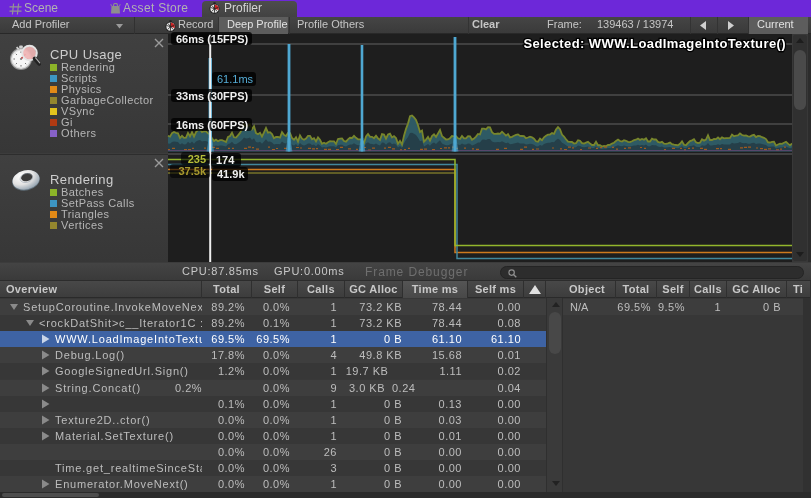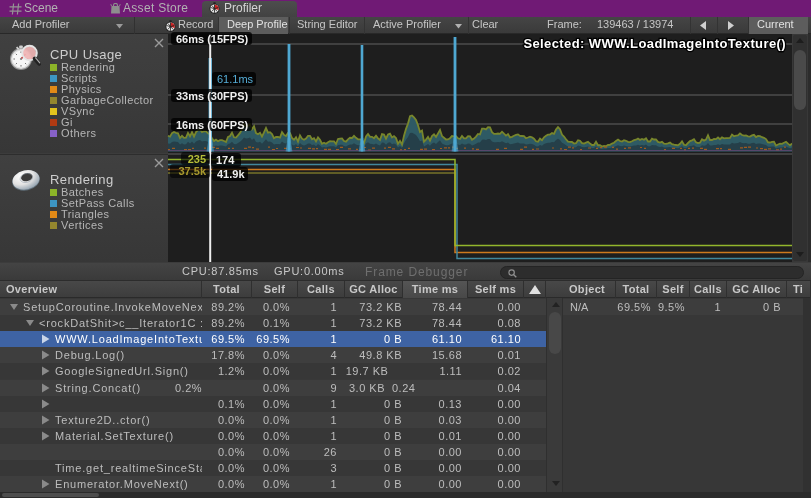--- a/index.html
+++ b/index.html
@@ -1,18 +1,18 @@
 <!DOCTYPE html>
 <html><head><meta charset="utf-8"><style>
 *{margin:0;padding:0;box-sizing:border-box}
 body{width:811px;height:498px;background:#3c3c3c;font-family:"Liberation Sans",sans-serif;position:relative;overflow:hidden}
 .abs{position:absolute}
 </style></head><body>
 
-<div class="abs" style="left:0;top:0;width:811px;height:17px;background:#701a75">
+<div class="abs" style="left:0;top:0;width:811px;height:17px;background:#6d28d9">
  <svg class="abs" style="left:9px;top:3px" width="13" height="12" viewBox="0 0 13 12">
   <g stroke="#949494" stroke-width="1.2" fill="none">
    <path d="M4.6 0.5 L3.4 11.5 M9.6 0.5 L8.4 11.5 M0.5 3.8 H12.5 M0.5 8.2 H12.5"></path>
       </g>
     </svg>
  <span class="abs" style="left:24px;top:1px;font-size:12px;color:#b2b2b2">Scene</span>
  <svg class="abs" style="left:110px;top:3px" width="11" height="11" viewBox="0 0 11 11">
   <path d="M1.5 3 L9.5 3 L10 10.5 L1 10.5 Z" fill="#8e8e8e"></path>
   <path d="M3.5 3 V2.4 a2 2 0 0 1 4 0 V3" stroke="#8e8e8e" stroke-width="1.1" fill="none"></path>
   <path d="M1.5 3 L0.8 1.2 M9.5 3 L10.2 1.2" stroke="#8e8e8e" stroke-width="1"></path>
@@ -45,29 +45,23 @@
    <path d="M5.5 6.7 L5.5 2.6 A4.1 4.1 0 0 1 9.5 8 Z" fill="#cc2222"></path>
    <g stroke="#1e1e1e" stroke-width="0.8">
     <path d="M5.5 6.7 L5.5 2.6 M5.5 6.7 L9.4 5.5 M5.5 6.7 L8.4 9.6 M5.5 6.7 L5.5 10.8 M5.5 6.7 L2.6 9.6 M5.5 6.7 L1.6 5.5 M5.5 6.7 L3 3.5"></path>
       </g>
     </svg>
  <span class="abs" style="left:178px;top:1px;font-size:11px;color:#c6c6c6">Record</span>
  <div class="abs" style="left:218px;top:0;width:70px;height:17px;background:#5d5d5d;border-left:1px solid #333;">
       <span class="abs" style="left:8px;top:1px;font-size:11px;color:#e2e2e2;white-space:nowrap">Deep Profile</span>
     </div>
  <div class="abs" style="left:289px;top:0;width:74px;height:17px;border-left:1px solid #333;">
-      <span class="abs" style="left:7px;top:1px;font-size:11px;color:#c6c6c6;white-space:nowrap">String Editor</span>
-    </div>
- <div class="abs" style="left:364px;top:0;width:103px;height:17px;border-left:1px solid #333;">
-      <span class="abs" style="left:8px;top:1px;font-size:11px;color:#c6c6c6;white-space:nowrap">Active Profiler</span>
-      <svg class="abs" style="left:90px;top:7px" width="8" height="5">
-        <path d="M0 0 h7 l-3.5 4.4 z" fill="#b0b0b0"></path>
-      </svg>
-    </div>
- <div class="abs" style="left:468px;top:0;width:34px;height:17px;border-left:1px solid #333;">
+      <span class="abs" style="left:7px;top:1px;font-size:11px;color:#c6c6c6;white-space:nowrap">Profile Others</span>
+    </div>
+ <div class="abs" style="left:468px;top:0;width:34px;height:17px;border-left:1px solid #333;font-weight:bold;">
       <span class="abs" style="left:3px;top:1px;font-size:11px;color:#c6c6c6;white-space:nowrap">Clear</span>
     </div>
  <span class="abs" style="left:547px;top:1px;font-size:11px;color:#c6c6c6">Frame:</span>
  <span class="abs" style="left:597px;top:1px;font-size:11px;color:#c6c6c6">139463 / 13974</span>
  <div class="abs" style="left:690px;top:0;width:27px;height:17px;border-left:1px solid #333">
    <svg class="abs" style="left:9px;top:4px" width="7" height="9">
         <path d="M6 0 v9 l-6 -4.5 z" fill="#cfcfcf"></path>
       </svg>
     </div>
  <div class="abs" style="left:717px;top:0;width:27px;height:17px;border-left:1px solid #333">

